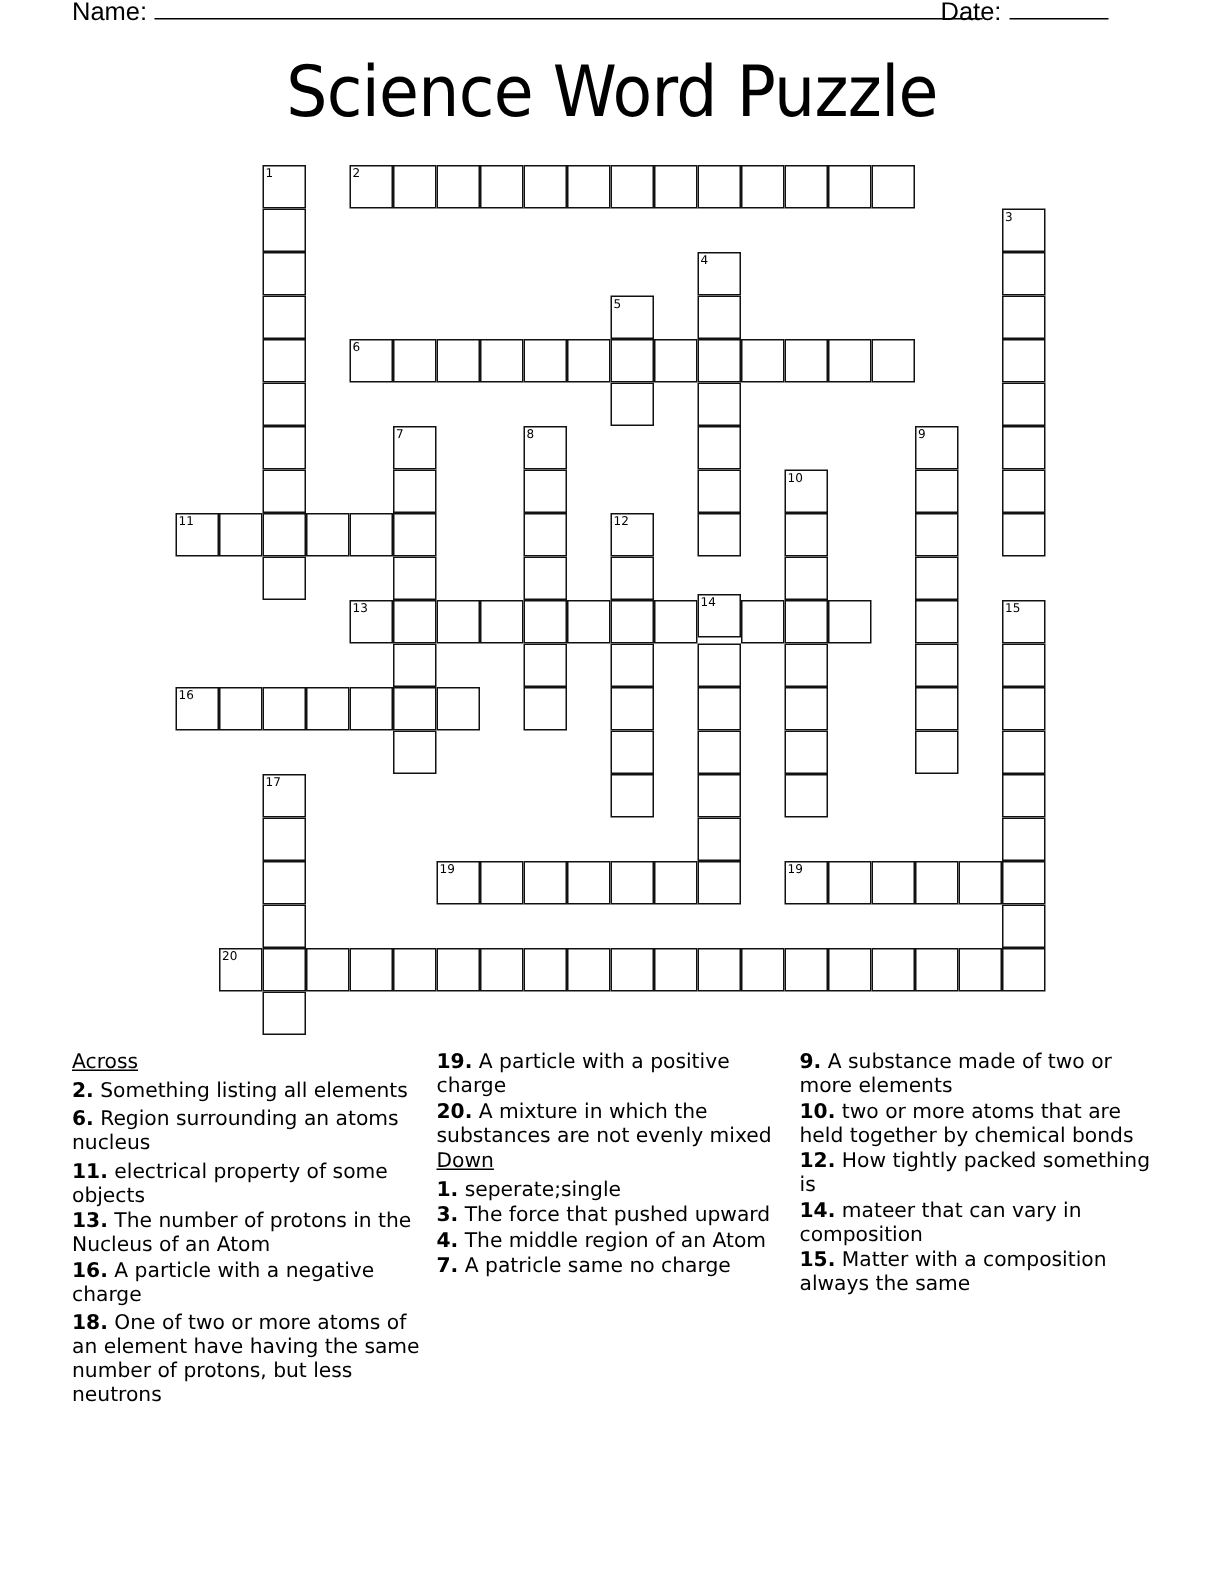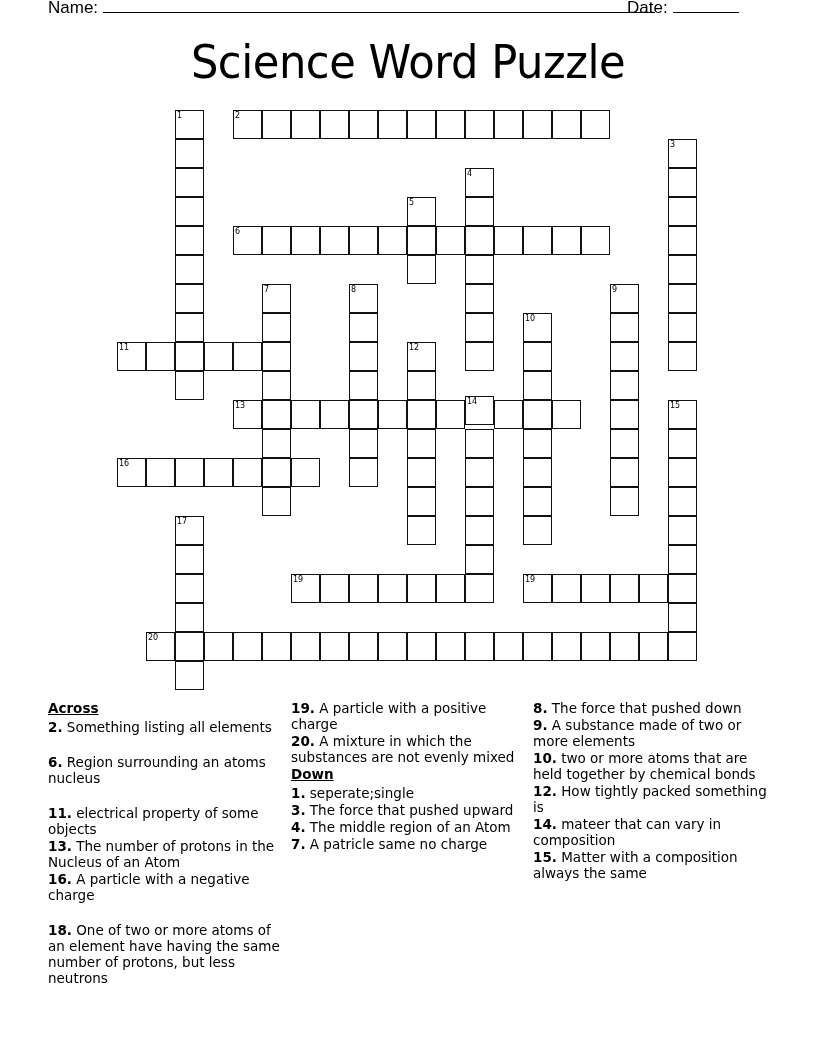--- a/index.html
+++ b/index.html
@@ -31,23 +31,23 @@
       font-size: 8px; line-height: 9px;
     }
     .clues {
       position: absolute; top: 700px; left: 48px; width: 730px;
       font-family: "DejaVu Sans", sans-serif; font-size: 13.5px; line-height: 16px;
     }
     .col { position: absolute; top: 0; width: 235px; }
     .col1 { left: 0; }
     .col2 { left: 243px; }
     .col3 { left: 485px; }
-    .section-head { font-weight: bold; text-decoration: underline; margin: 0 0 3px 0; }
+    .section-head { font-weight: normal; text-decoration: underline; margin: 0 0 3px 0; }
     .clue { margin: 0 0 1px 0; }
-    .clue.gap { margin-top: 19px; }
+    .clue.gap { margin-top: 3px; }
     .clue .cn { font-weight: bold; }
   </style>
 </head>
 <body>
 
 <div class="header-line">
   <span class="name-label">Name:</span>
   <span class="name-blank"></span>
   <span class="date-label">Date:</span>
   <span class="date-blank"></span>
@@ -268,20 +268,19 @@
   <div class="col col2">
     <div class="clue"><span class="cn">19.</span> <span>A particle with a positive charge</span></div>
     <div class="clue"><span class="cn">20.</span> <span>A mixture in which the substances are not evenly mixed</span></div>
     <div class="section-head">Down</div>
     <div class="clue"><span class="cn">1.</span> <span>seperate;single</span></div>
     <div class="clue"><span class="cn">3.</span> <span>The force that pushed upward</span></div>
     <div class="clue"><span class="cn">4.</span> <span>The middle region of an Atom</span></div>
     <div class="clue"><span class="cn">7.</span> <span>A patricle same no charge</span></div>
   </div>
   <div class="col col3">
-    <div class="clue"><span class="cn">8.</span> <span>The force that pushed down</span></div>
     <div class="clue"><span class="cn">9.</span> <span>A substance made of two or more elements</span></div>
     <div class="clue"><span class="cn">10.</span> <span>two or more atoms that are held together by chemical bonds</span></div>
     <div class="clue"><span class="cn">12.</span> <span>How tightly packed something is</span></div>
     <div class="clue"><span class="cn">14.</span> <span>mateer that can vary in composition</span></div>
     <div class="clue"><span class="cn">15.</span> <span>Matter with a composition always the same</span></div>
   </div>
 </div>
 
 </body></html>

